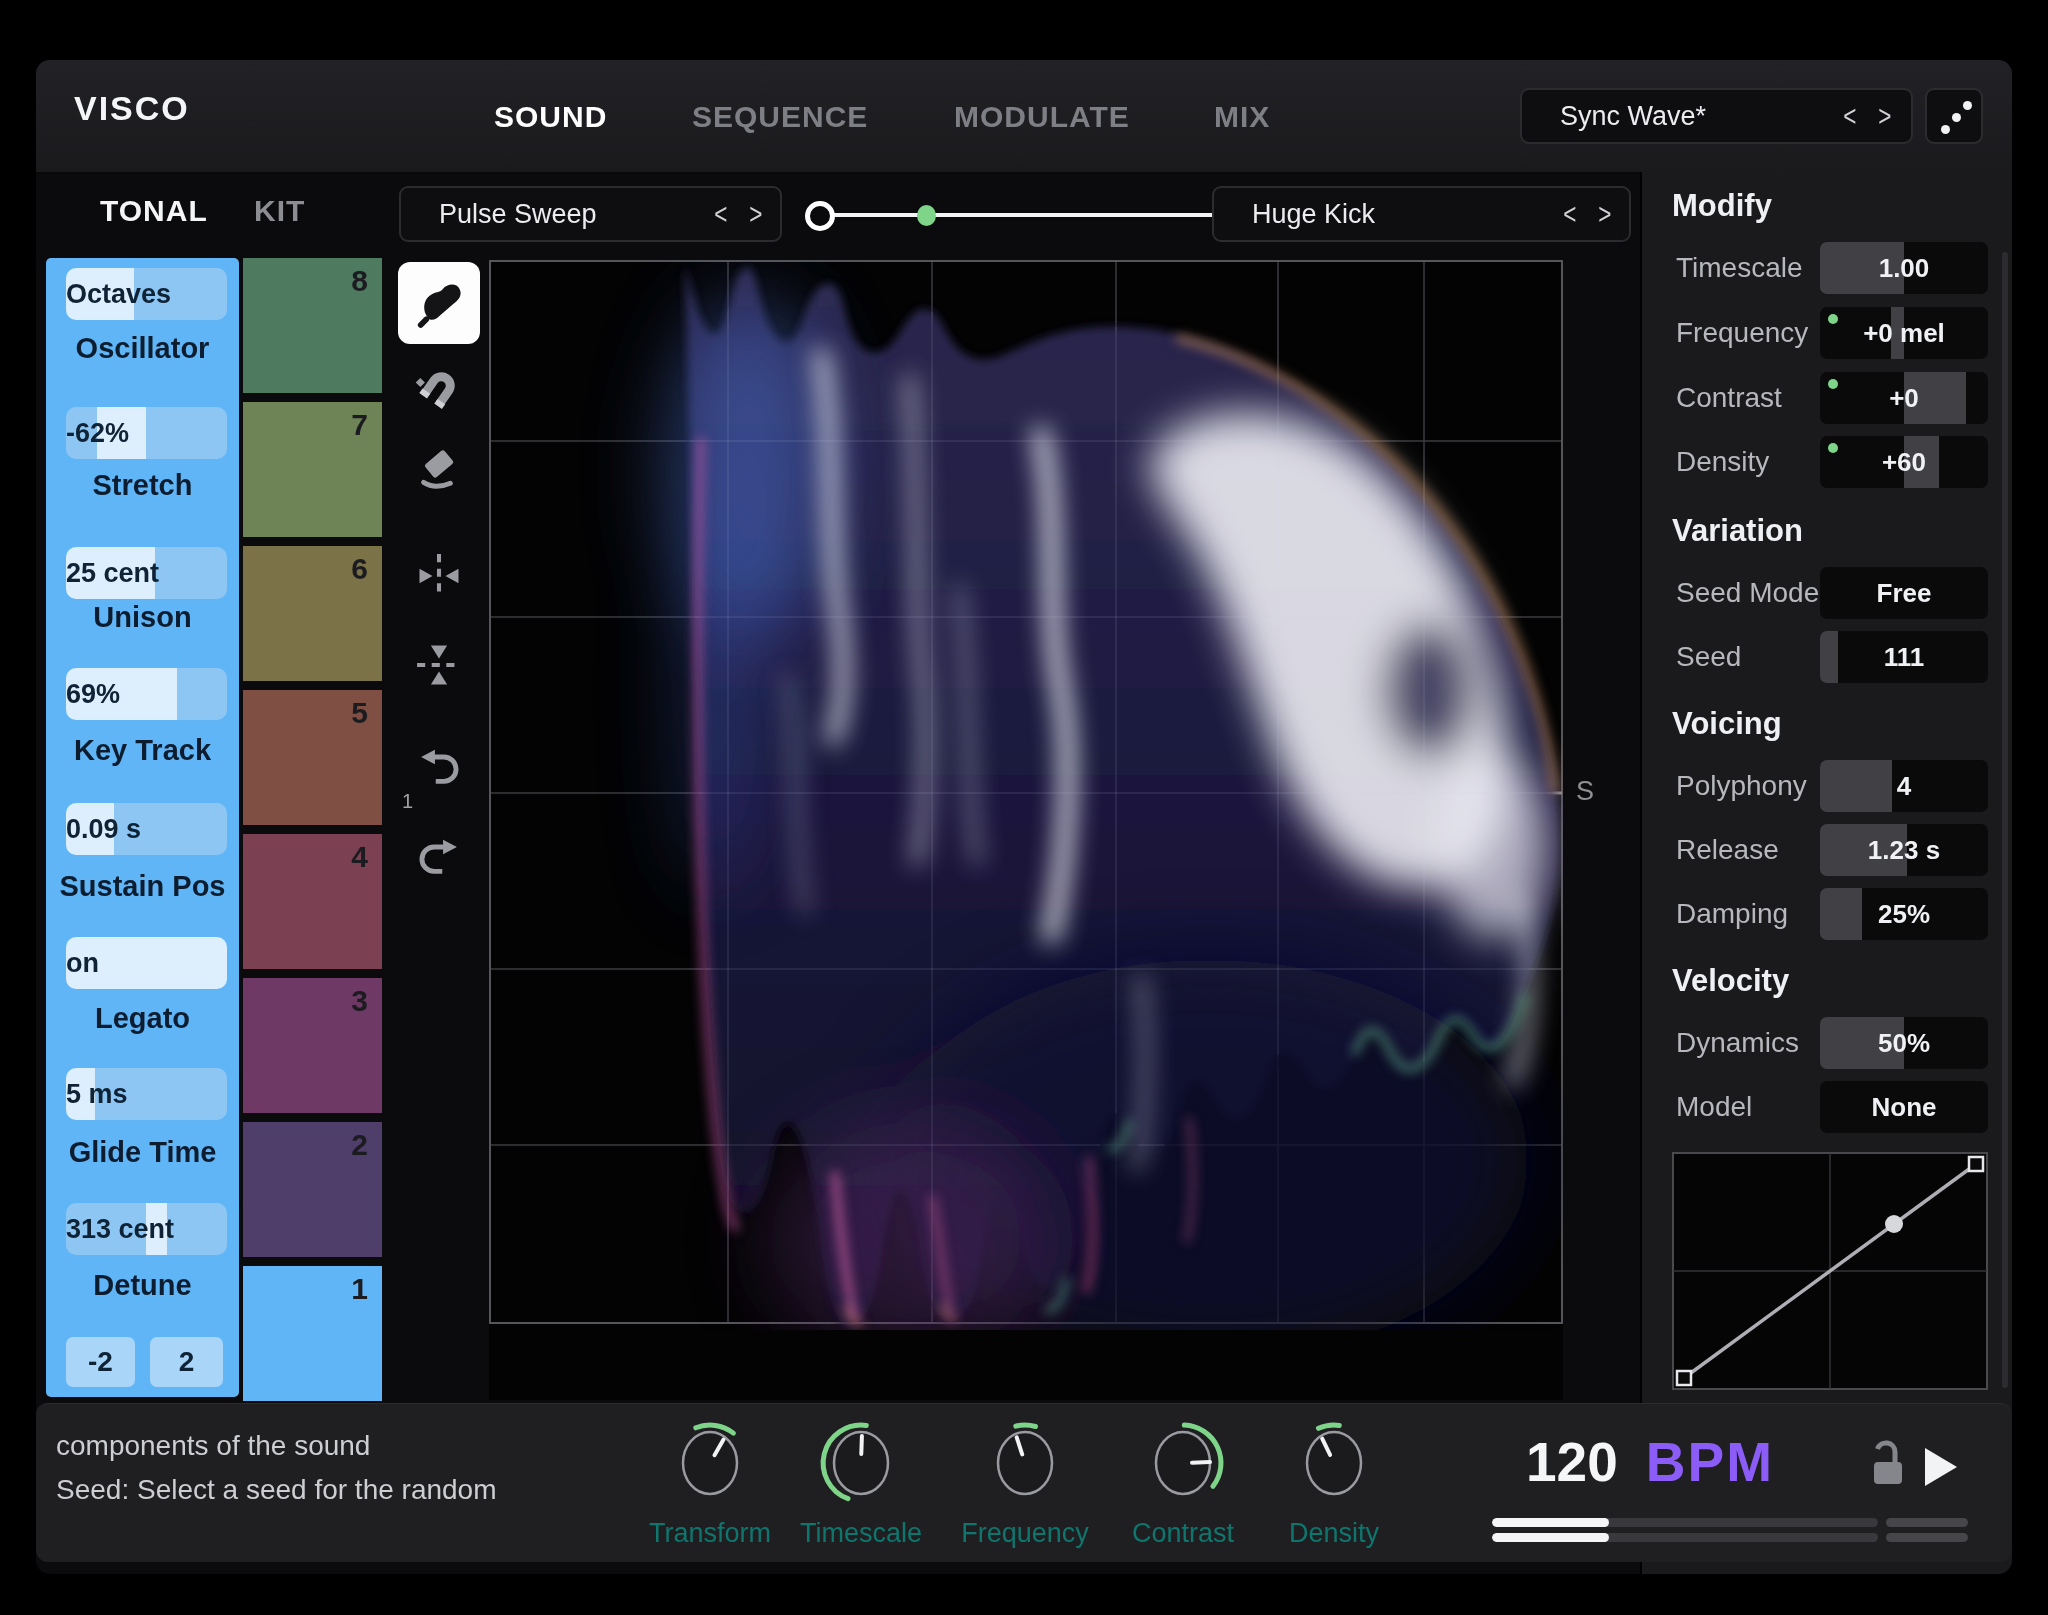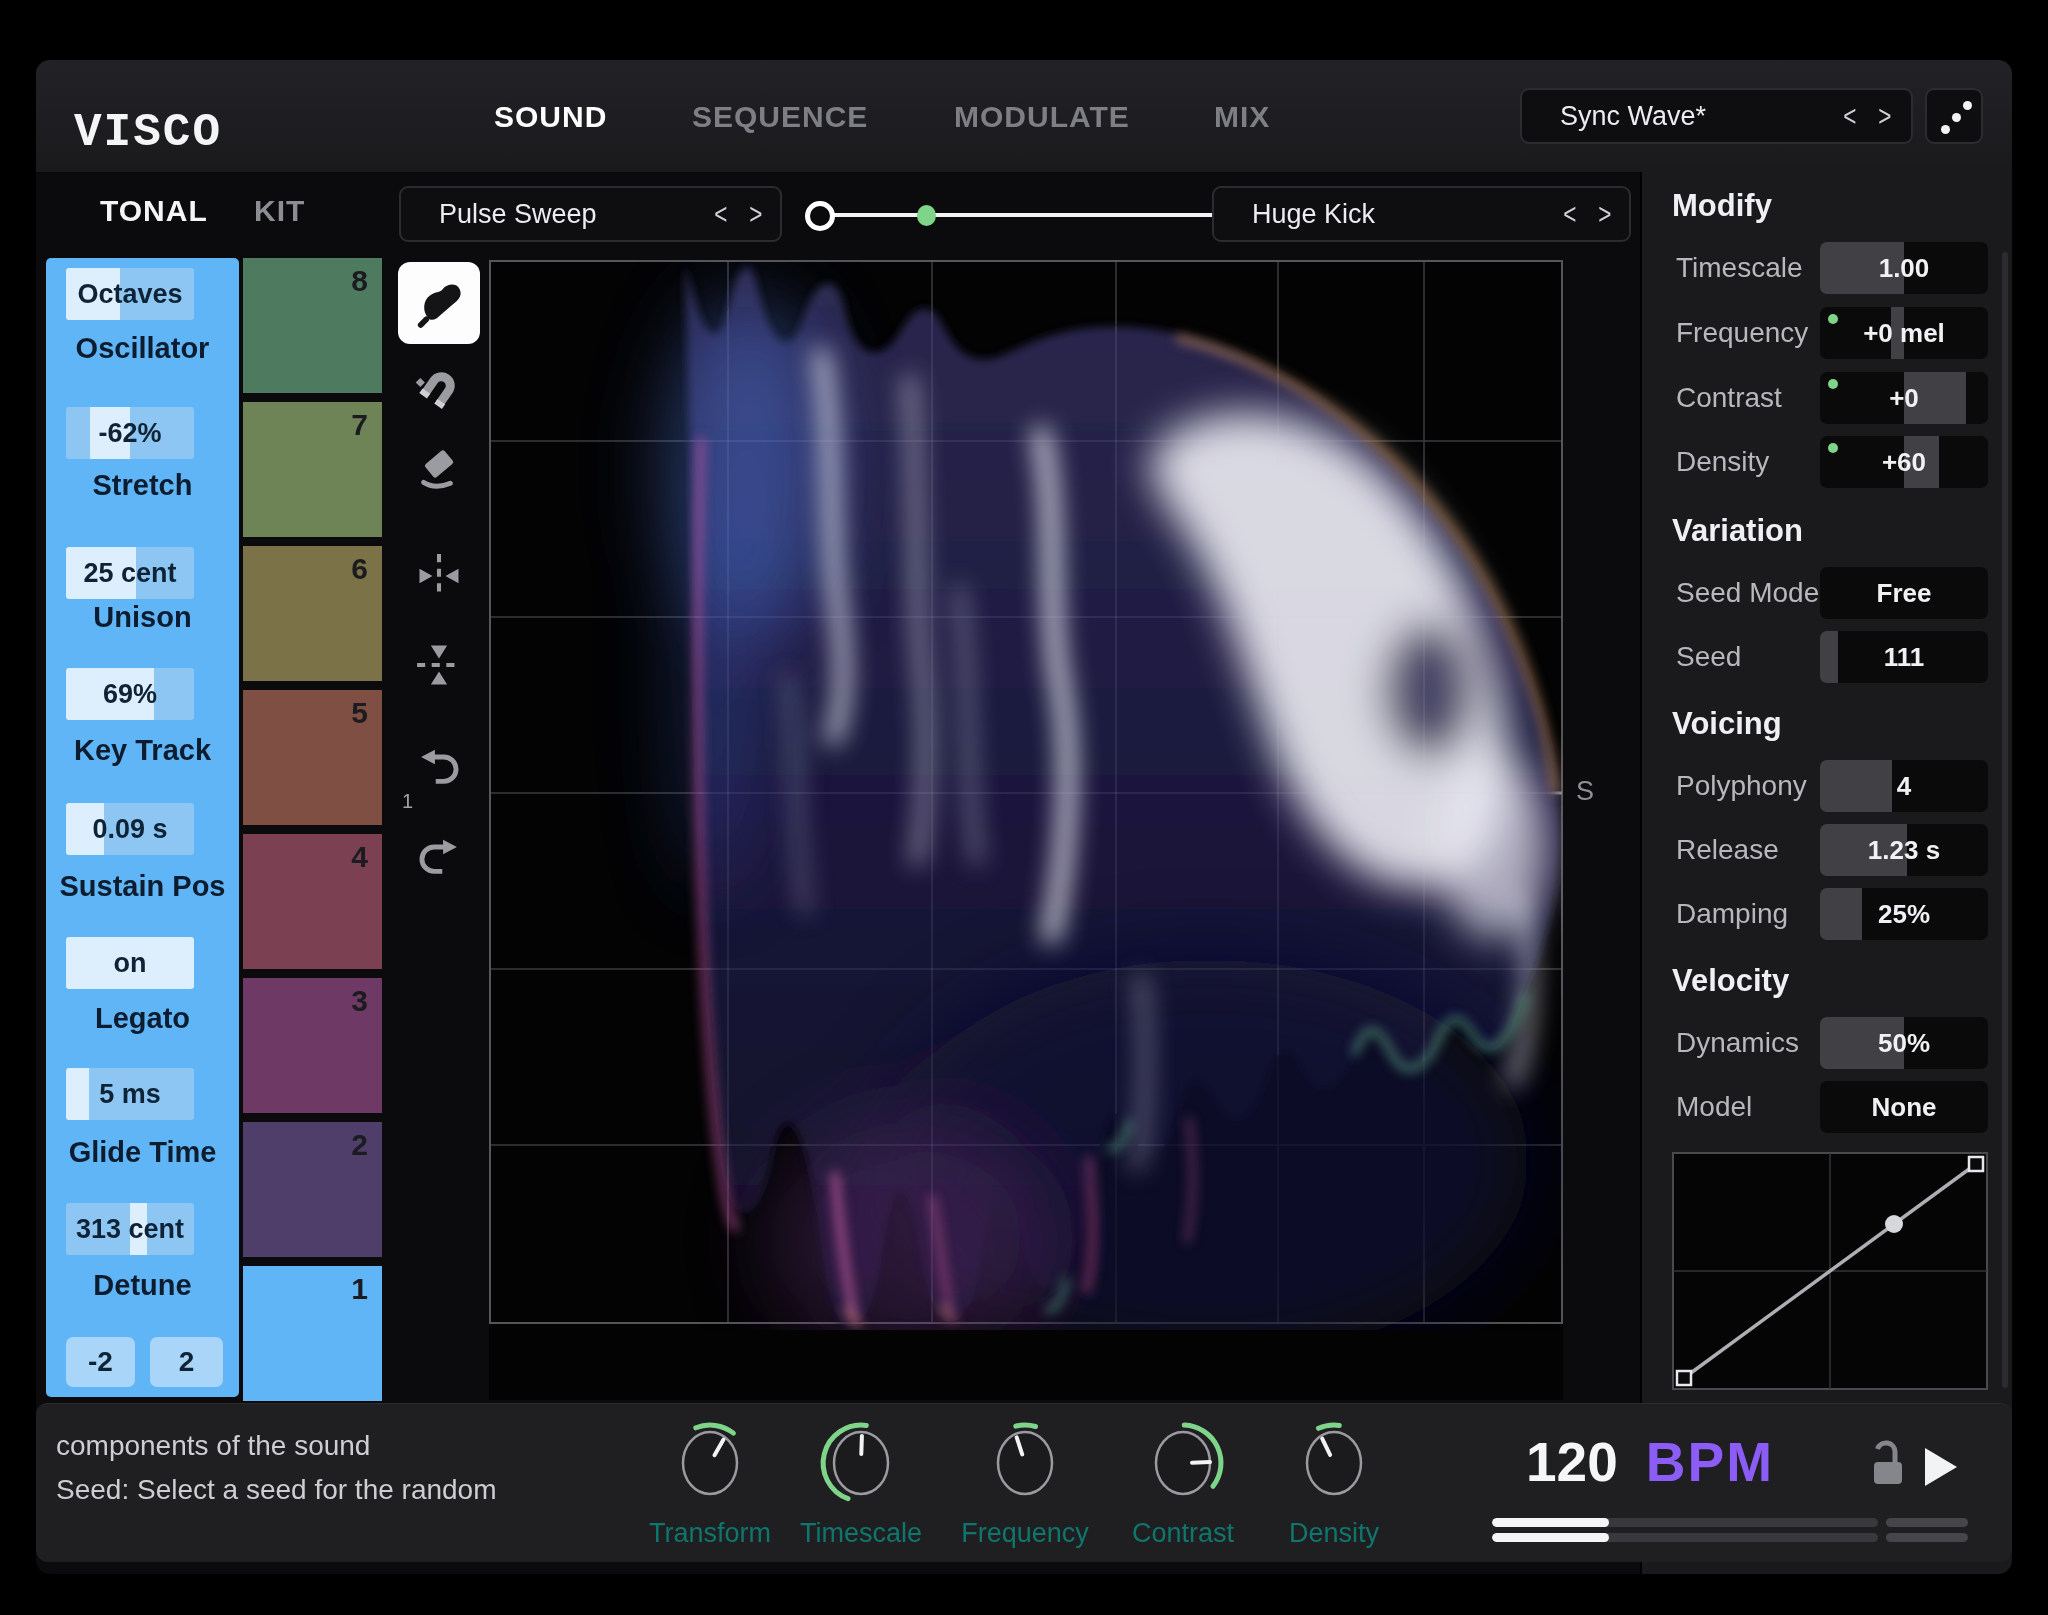--- a/index.html
+++ b/index.html
@@ -3,37 +3,37 @@
 <meta charset="utf-8">
 <style>
   html,body{margin:0;padding:0;background:#000;width:2048px;height:1615px;overflow:hidden;
     font-family:"Liberation Sans", sans-serif;}
   #app{position:absolute;left:36px;top:60px;width:1976px;height:1514px;background:#0b0b0d;
     border-radius:14px;overflow:hidden;}
   .abs{position:absolute;}
   
   #topbar{position:absolute;left:0;top:0;width:1976px;height:112px;
     background:linear-gradient(180deg,#222226,#1a1a1d);border-bottom:2px solid #09090a;}
-  .logo{position:absolute;left:38px;top:47px;font-size:46px;font-weight:800;letter-spacing:2px;color:#f4f5f7;font-family:Liberation Mono, monospace;}
+  .logo{position:absolute;left:38px;top:29px;font-size:34px;font-weight:800;letter-spacing:2px;color:#f4f5f7;}
   .navtab{position:absolute;top:40px;font-size:30px;font-weight:700;letter-spacing:1px;color:#7e7f85;cursor:default;}
   .navtab.active{color:#ffffff;}
   .selbox{position:absolute;height:56px;background:#0e0e11;border:2px solid #2c2c30;border-radius:9px;
     display:flex;align-items:center;color:#ececf0;font-size:27px;box-sizing:border-box;padding-left:16px;}
   .selbox .txt{margin-left:22px;flex:1;}
   .chev{color:#d0d1d5;font-size:30px;font-weight:400;padding:0 9px;transform:scaleX(.75);}
   #dicebtn{position:absolute;left:1889px;top:28px;width:58px;height:56px;background:#0e0e11;
     border:2px solid #2c2c30;border-radius:9px;box-sizing:border-box;}
   #dicebtn i{position:absolute;width:9px;height:9px;border-radius:50%;background:#f2f3f5;}
   
   .lefttab{position:absolute;top:134px;font-size:30px;font-weight:700;letter-spacing:1px;color:#8c8d92;}
   .lefttab.active{color:#f4f5f7;}
   
   #bluepanel{position:absolute;left:10px;top:198px;width:193px;height:1139px;background:#5fb5f6;border-radius:5px;}
-  .lpill{position:absolute;left:30px;width:128px;height:52px;border-radius:3px;display:flex;align-items:center;
-    justify-content:center;font-size:27px;font-weight:700;color:#0f2336;}
+  .lpill{position:absolute;left:30px;width:161px;height:52px;border-radius:10px;display:flex;align-items:center;
+    font-size:27px;font-weight:700;color:#0f2336;}
   .lplabel{position:absolute;left:10px;width:193px;text-align:center;font-size:29px;font-weight:600;
     color:#0d1d2f;height:36px;line-height:36px;}
   .lbtn{position:absolute;top:1277px;height:50px;background:#a9d5f8;border-radius:7px;display:flex;
     align-items:center;justify-content:center;font-size:28px;font-weight:700;color:#0f2336;}
   
   .octcell{position:absolute;left:207px;width:139px;height:135px;}
   .octcell span{position:absolute;top:6px;right:14px;font-size:30px;font-weight:700;color:#1b1b20;}
   
   #toolsel{position:absolute;left:362px;top:202px;width:82px;height:82px;background:#fdfdfe;border-radius:12px;}
   .tool{position:absolute;left:377px;width:52px;height:52px;}

